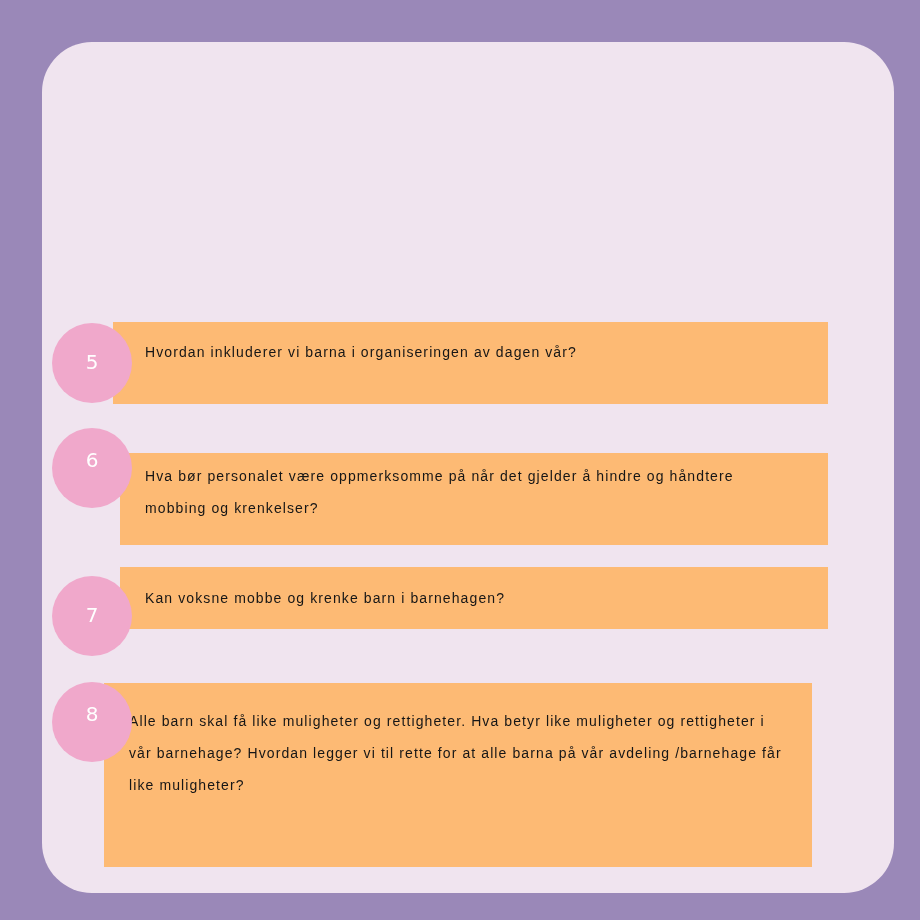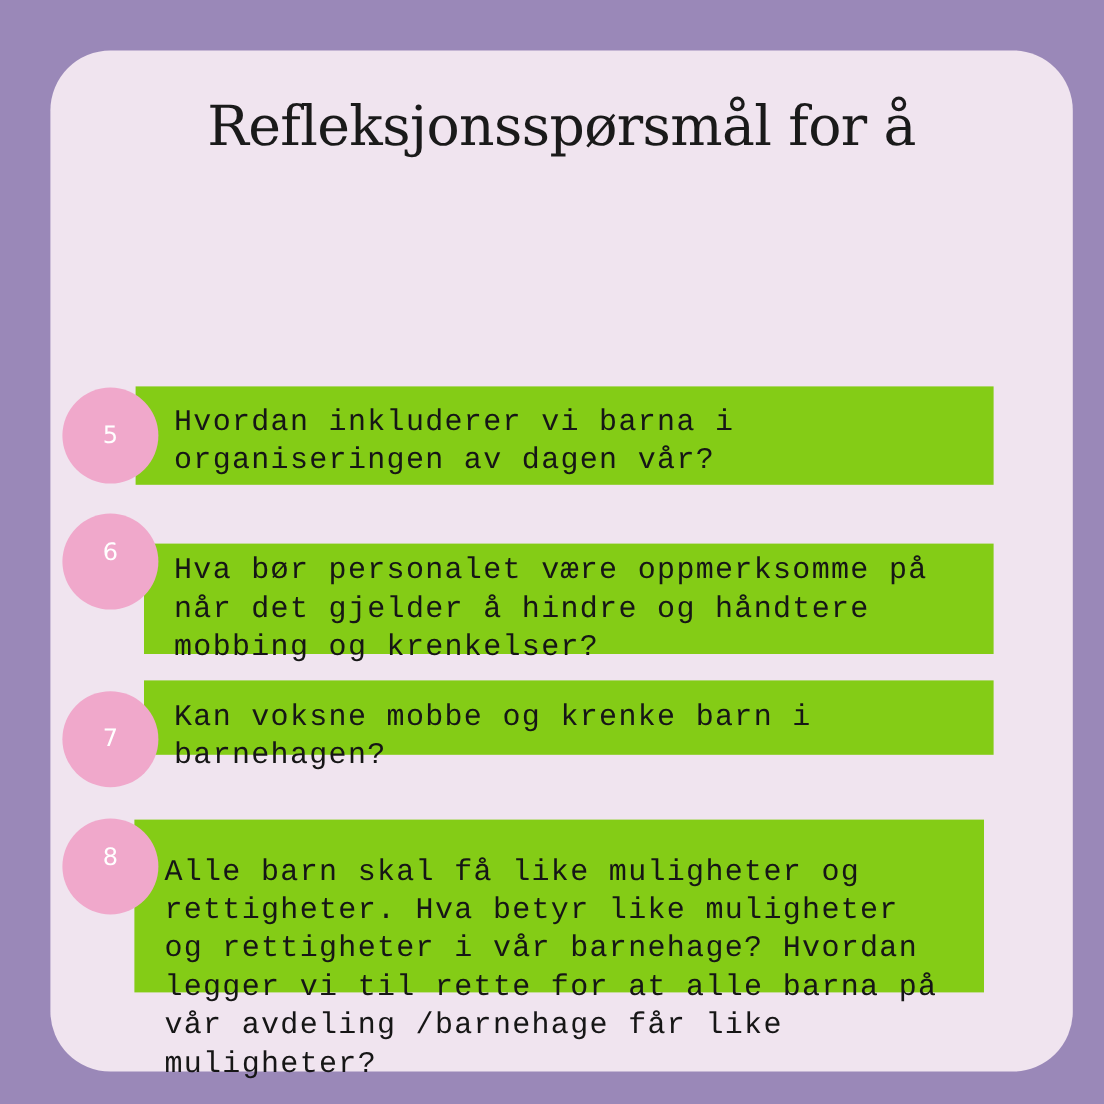--- a/index.html
+++ b/index.html
@@ -14,41 +14,40 @@
   .title {
     position:absolute; left:42px; top:76px; width:852px;
     text-align:center;
     font-family:"DejaVu Serif", "Liberation Serif", serif;
     font-weight:300;
     font-size:46px; line-height:58px; color:#1a1a1a;
     letter-spacing:-0.5px;
   }
   .title span { display:block; }
   .qbox {
-    position:absolute; background:#84cc16;
-    font-family:Liberation Mono, monospace;
-    font-size:25px; line-height:32px; color:#161616;
+    position:absolute; background:#fdba74;
+    font-family:Liberation Sans, sans-serif;
+    font-size:14px; line-height:32px; color:#161616;
     letter-spacing:1.1px;
     box-sizing:border-box;
   }
   .qbox .text { display:block; }
   .circle {
     position:absolute; width:80px; height:80px; border-radius:50%;
     background:#f0a8cb; color:#ffffff;
     font-family:"DejaVu Sans", "Liberation Sans", sans-serif;
     font-size:20px; text-align:center; box-sizing:border-box;
   }
 </style>
 </head>
 <body>
 
 <div class="card"></div>
 
 <h1 class="title" style="margin:0;">
-  <span>Refleksjonsspørsmål for å</span>
 </h1>
 
 <div class="qbox" style="left:113px; top:322px; width:715px; height:82px; padding:14px 30px 0 32px;">
   <span class="text">Hvordan inkluderer vi barna i organiseringen av dagen vår?</span>
 </div>
 <div class="circle" style="left:52px; top:323px; line-height:78px;">
   <span>5</span>
 </div>
 
 <div class="qbox" style="left:120px; top:453px; width:708px; height:92px; padding:7px 30px 0 25px;">
@@ -58,18 +57,18 @@
   <span>6</span>
 </div>
 
 <div class="qbox" style="left:120px; top:567px; width:708px; height:62px; padding:15px 30px 0 25px;">
   <span class="text">Kan voksne mobbe og krenke barn i barnehagen?</span>
 </div>
 <div class="circle" style="left:52px; top:576px; line-height:78px;">
   <span>7</span>
 </div>
 
-<div class="qbox" style="left:112px; top:683px; width:708px; height:144px; padding:28px 28px 0 25px;">
+<div class="qbox" style="left:104px; top:683px; width:708px; height:184px; padding:22px 28px 0 25px;">
   <span class="text">Alle barn skal få like muligheter og rettigheter. Hva betyr like muligheter og rettigheter i vår barnehage? Hvordan legger vi til rette for at alle barna på vår avdeling /barnehage får like muligheter?</span>
 </div>
 <div class="circle" style="left:52px; top:682px; padding-top:20px; line-height:24px;">
   <span>8</span>
 </div>
 
 </body></html>

